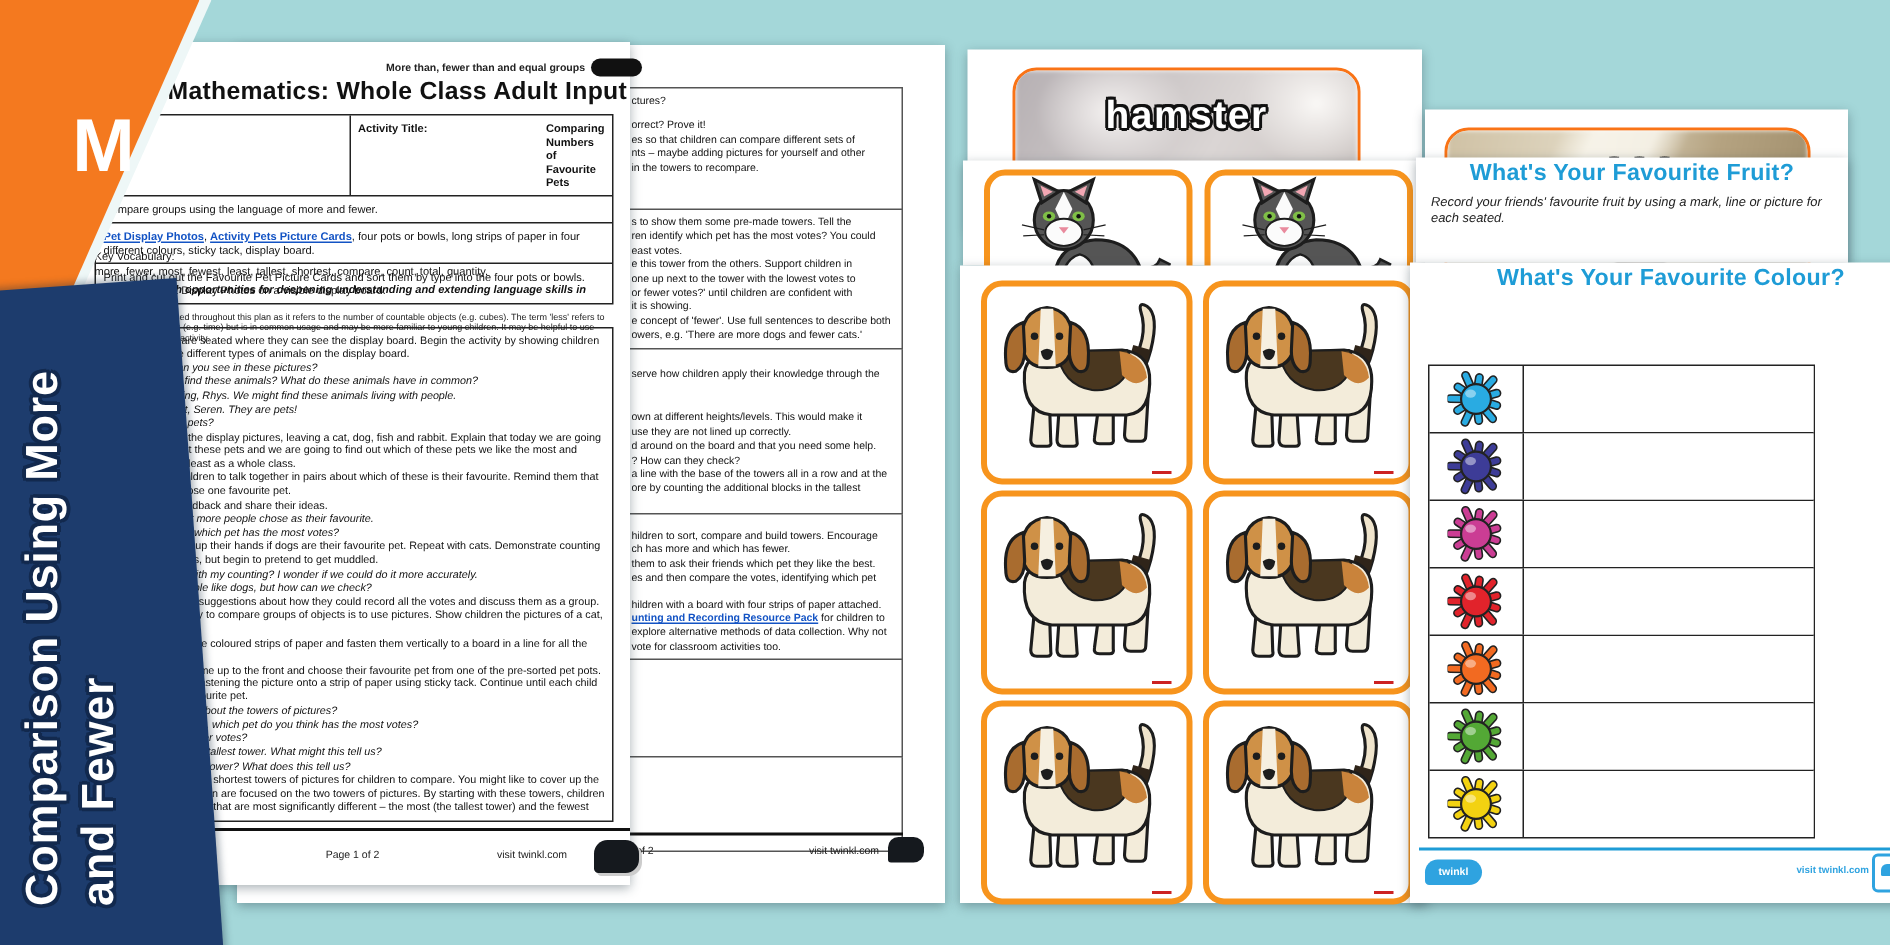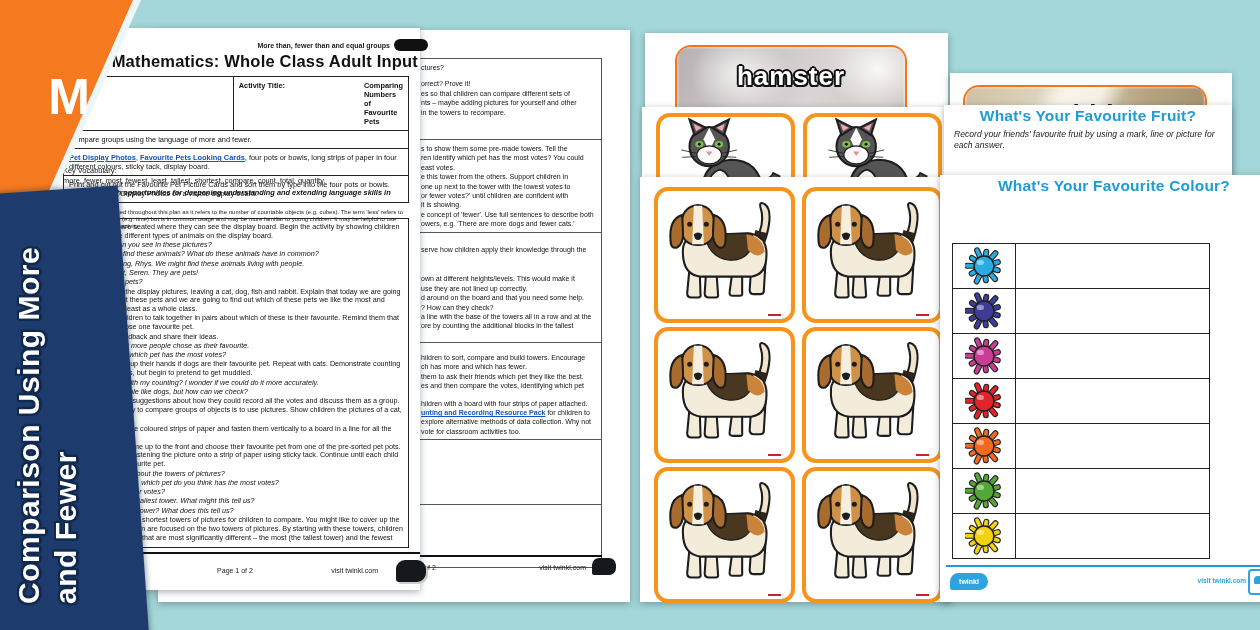--- a/index.html
+++ b/index.html
@@ -151,21 +151,21 @@
     <div id="p1tag">More than, fewer than and equal groups</div>
     <div id="p1pill"></div>
     <div id="p1title">EYFS Mathematics: Whole Class Adult Input Plan</div>
     <div id="p1table">
       <div class="trow">
         <div class="tc1"></div>
         <div class="tc2">Activity Title:</div>
         <div class="tc3">Comparing Numbers of Favourite Pets</div>
       </div>
       <div class="trow">Compare groups using the language of more and fewer.</div>
-      <div class="trow"><span class="lnk">Pet Display Photos</span><span>, </span><span class="lnk">Favourite Pets Looking Cards</span><span>, four pots or bowls, long strips of paper in four different colours, sticky tack, display board.</span></div>
+      <div class="trow"><span class="lnk">Pet Display Photos</span><span>, </span><span class="lnk">Activity Pets Picture Cards</span><span>, four pots or bowls, long strips of paper in four different colours, sticky tack, display board.</span></div>
       <div class="trow">Print and cut out the Favourite Pet Picture Cards and sort them by type into the four pots or bowls. Display the Pet Display Photos on a visible display board.</div>
     </div>
     <div id="vocab">
       <span class="bold">Key Vocabulary:</span>
       <div>more, fewer, most, fewest, least, tallest, shortest, compare, count, total, quantity.</div>
       <div id="inputhead">Adult Input (with opportunities for deepening understanding and extending language skills in italics):</div>
       <div id="p1note">The term 'fewer' is used throughout this plan as it refers to the number of countable objects (e.g. cubes). The term 'less' refers to uncountable amounts (e.g. time) but is in common usage and may be more familiar to young children. It may be helpful to use both terms within the activity.</div>
     </div>
     <div id="stepsbox">
         <div class="step">Ensure children are seated where they can see the display board. Begin the activity by showing children the photos of the different types of animals on the display board.</div>
@@ -397,21 +397,21 @@
   <div class="page" id="rabpage">
     <div class="photocard" id="rabcard">
       <div class="photo" id="rabphoto"></div>
       <div id="rabear"></div>
       <div class="photolabel">rabbit</div>
     </div>
   </div>
 
   <div class="page" id="fruitpage">
     <div class="wstitle">What's Your Favourite Fruit?</div>
-    <div class="wsdesc">Record your friends' favourite fruit by using a mark, line or picture for each answer.</div>
+    <div class="wsdesc">Record your friends' favourite fruit by using a mark, line or picture for each seated.</div>
   </div>
 
   <div class="page" id="colourpage">
     <div class="wstitle">What's Your Favourite Colour?</div>
     <div id="colourtable">
         <div class="crow">
           <div class="ccell1">
             <svg viewBox="0 0 42 42" width="38" height="38">
               <line x1="29.598028402130453" y1="23.659681859952055" x2="36.28538382600969" y2="25.728323306581434" stroke="#222" stroke-width="6.6" stroke-linecap="round"></line>
               <line x1="26.79518919373878" y1="27.885911864725927" x2="33.234288297892974" y2="35.536925047754735" stroke="#222" stroke-width="6.6" stroke-linecap="round"></line>

